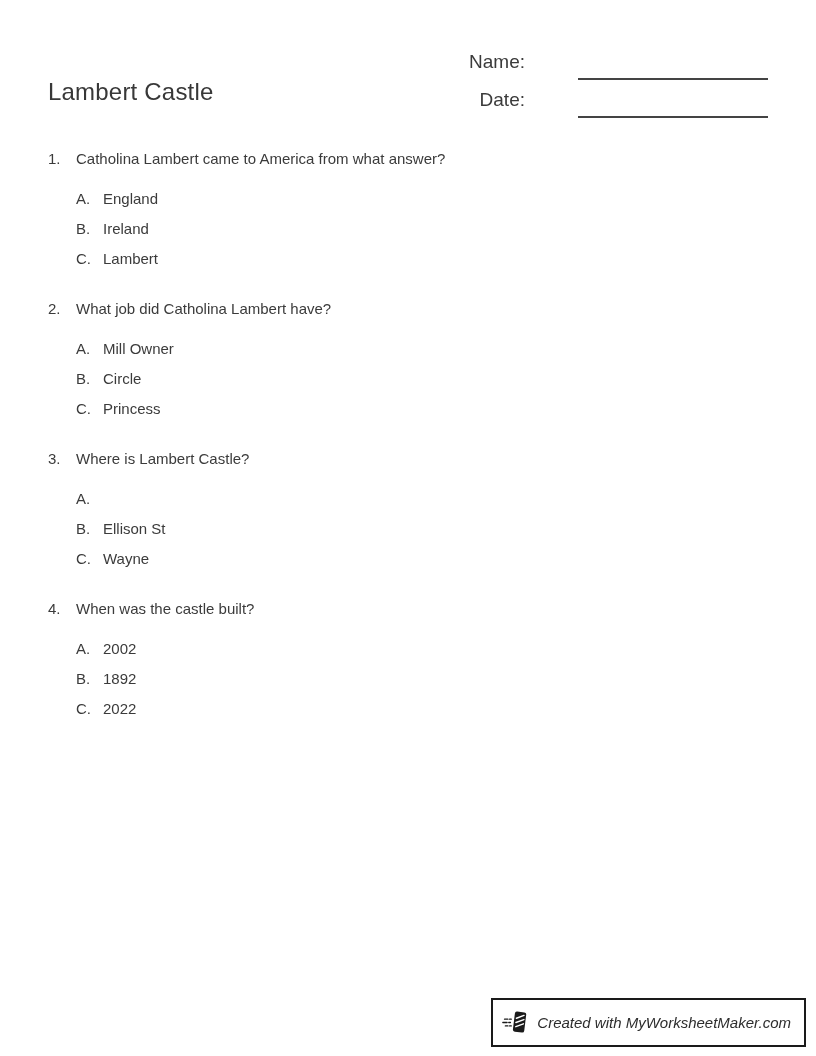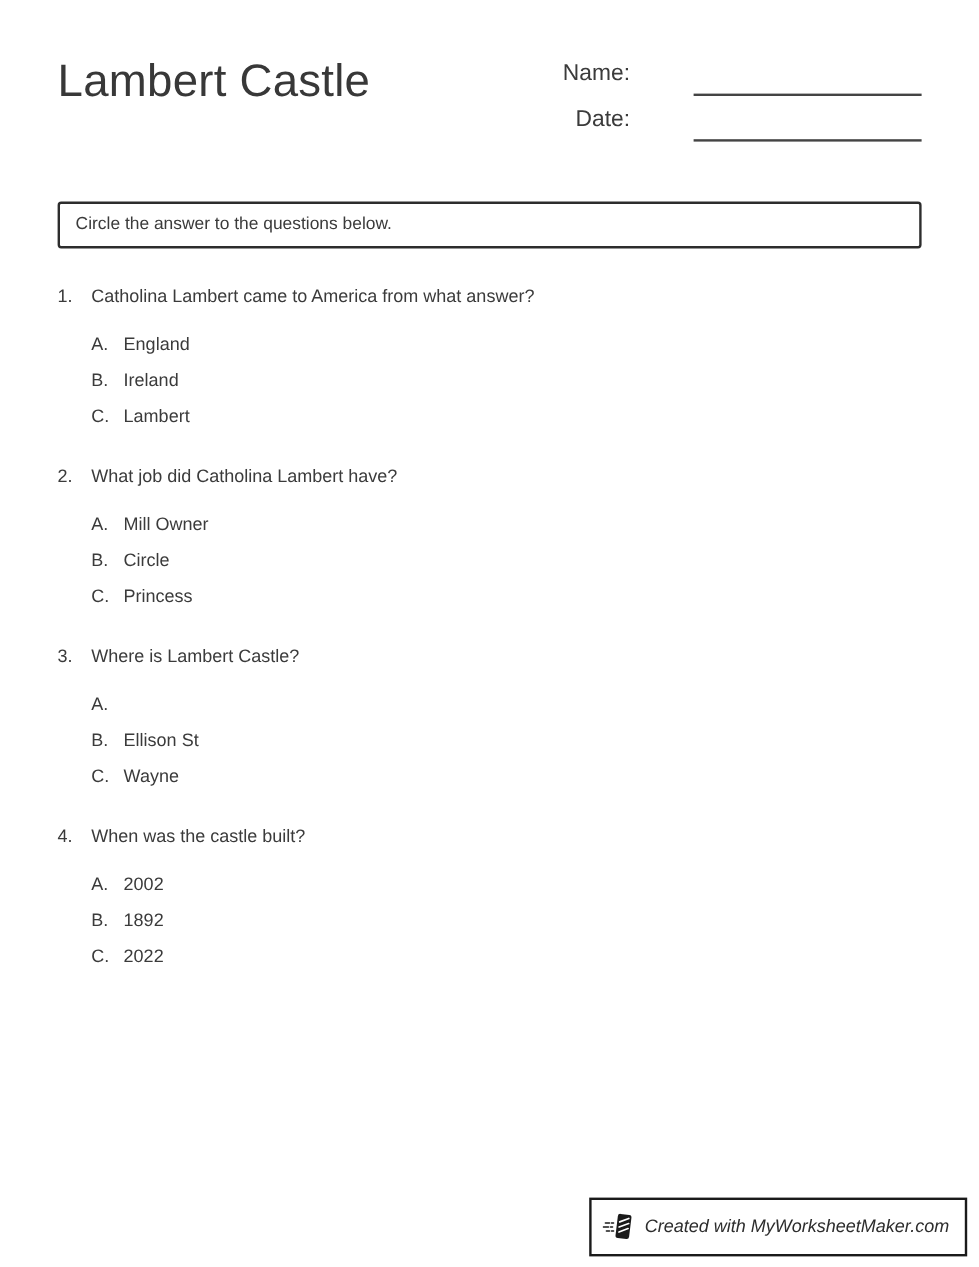--- a/index.html
+++ b/index.html
@@ -15,25 +15,26 @@
     overflow: hidden;
   }
   
   .header {
     display: flex;
     justify-content: space-between;
     align-items: flex-start;
     padding: 46px 48px 0 48px;
   }
   .title {
-    font-size: 38px;
+    font-size: 24px;
     font-weight: 400;
     color: #383838;
     letter-spacing: 0.2px;
     line-height: 1.2;
+    margin-top: 32px;
   }
   .fields { display: flex; flex-direction: column; gap: 6px; margin-top: 2px; }
   .field-row { display: flex; justify-content: flex-end; align-items: flex-end; height: 32px; gap: 45px; }
   .field-label { font-size: 19px; color: #3b3b3b; padding-bottom: 7px; margin-right: 8px; }
   .field-line { width: 190px; height: 0; border-bottom: 2px solid #444444; }
   
   .instruction-box {
     margin: 50px 48px 0 48px;
     border: 2px solid #2d2d2d;
     border-radius: 3px;
@@ -78,23 +79,20 @@
         <span class="field-label">Name:</span>
         <span class="field-line"></span>
       </div>
       <div class="field-row">
         <span class="field-label">Date:</span>
         <span class="field-line"></span>
       </div>
     </div>
   </div>
 
-  <div class="instruction-box">
-    <span>Circle the answer to the questions below.</span>
-  </div>
 
   <div class="questions">
 
     <div class="question">
       <div class="q-row">
         <span class="q-num">1.</span>
         <span class="q-text">Catholina Lambert came to America from what answer?</span>
       </div>
       <div class="options">
         <div class="option">

